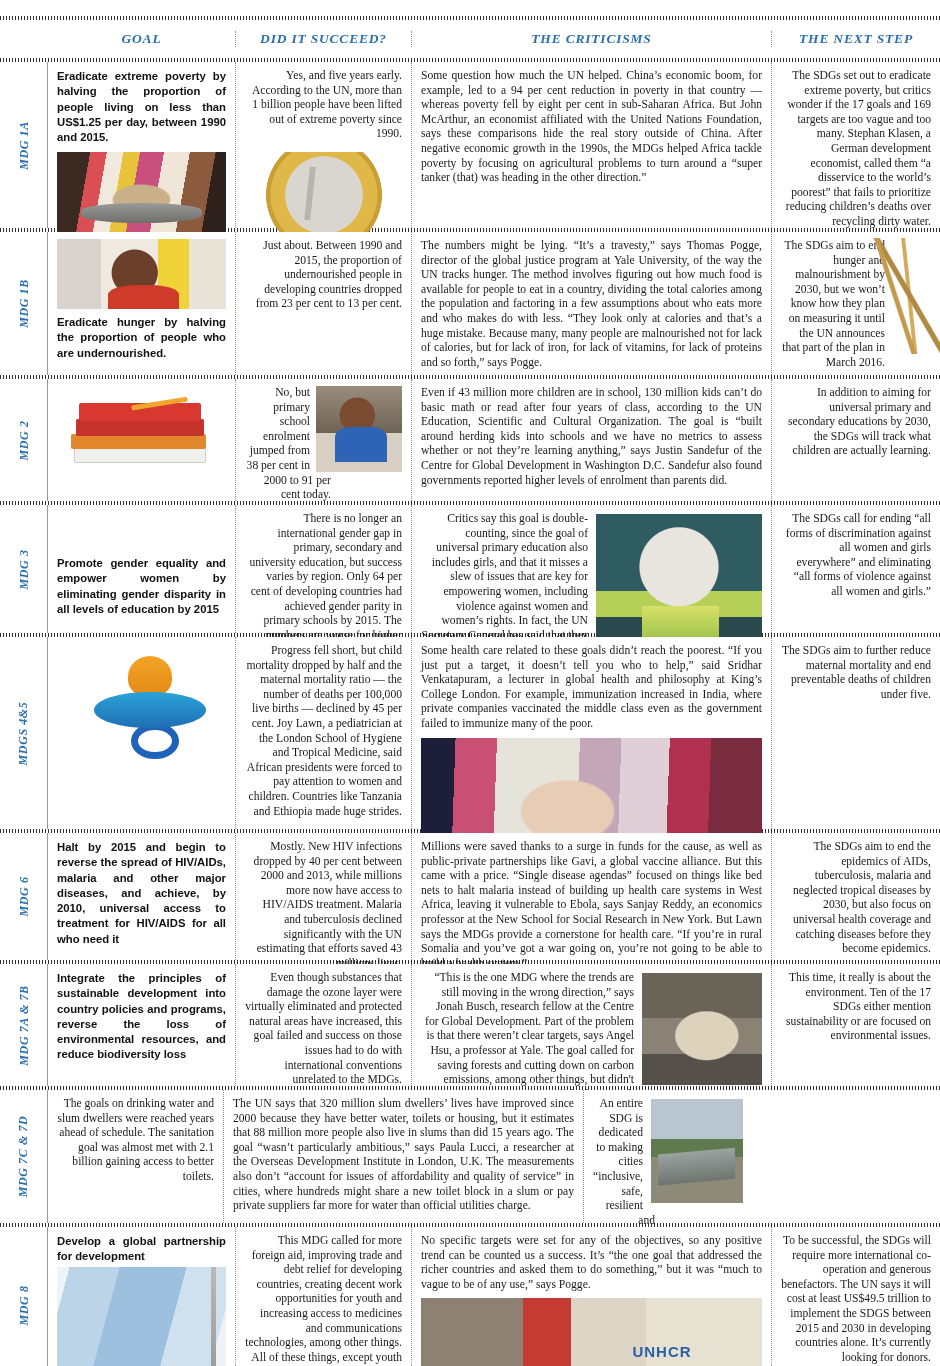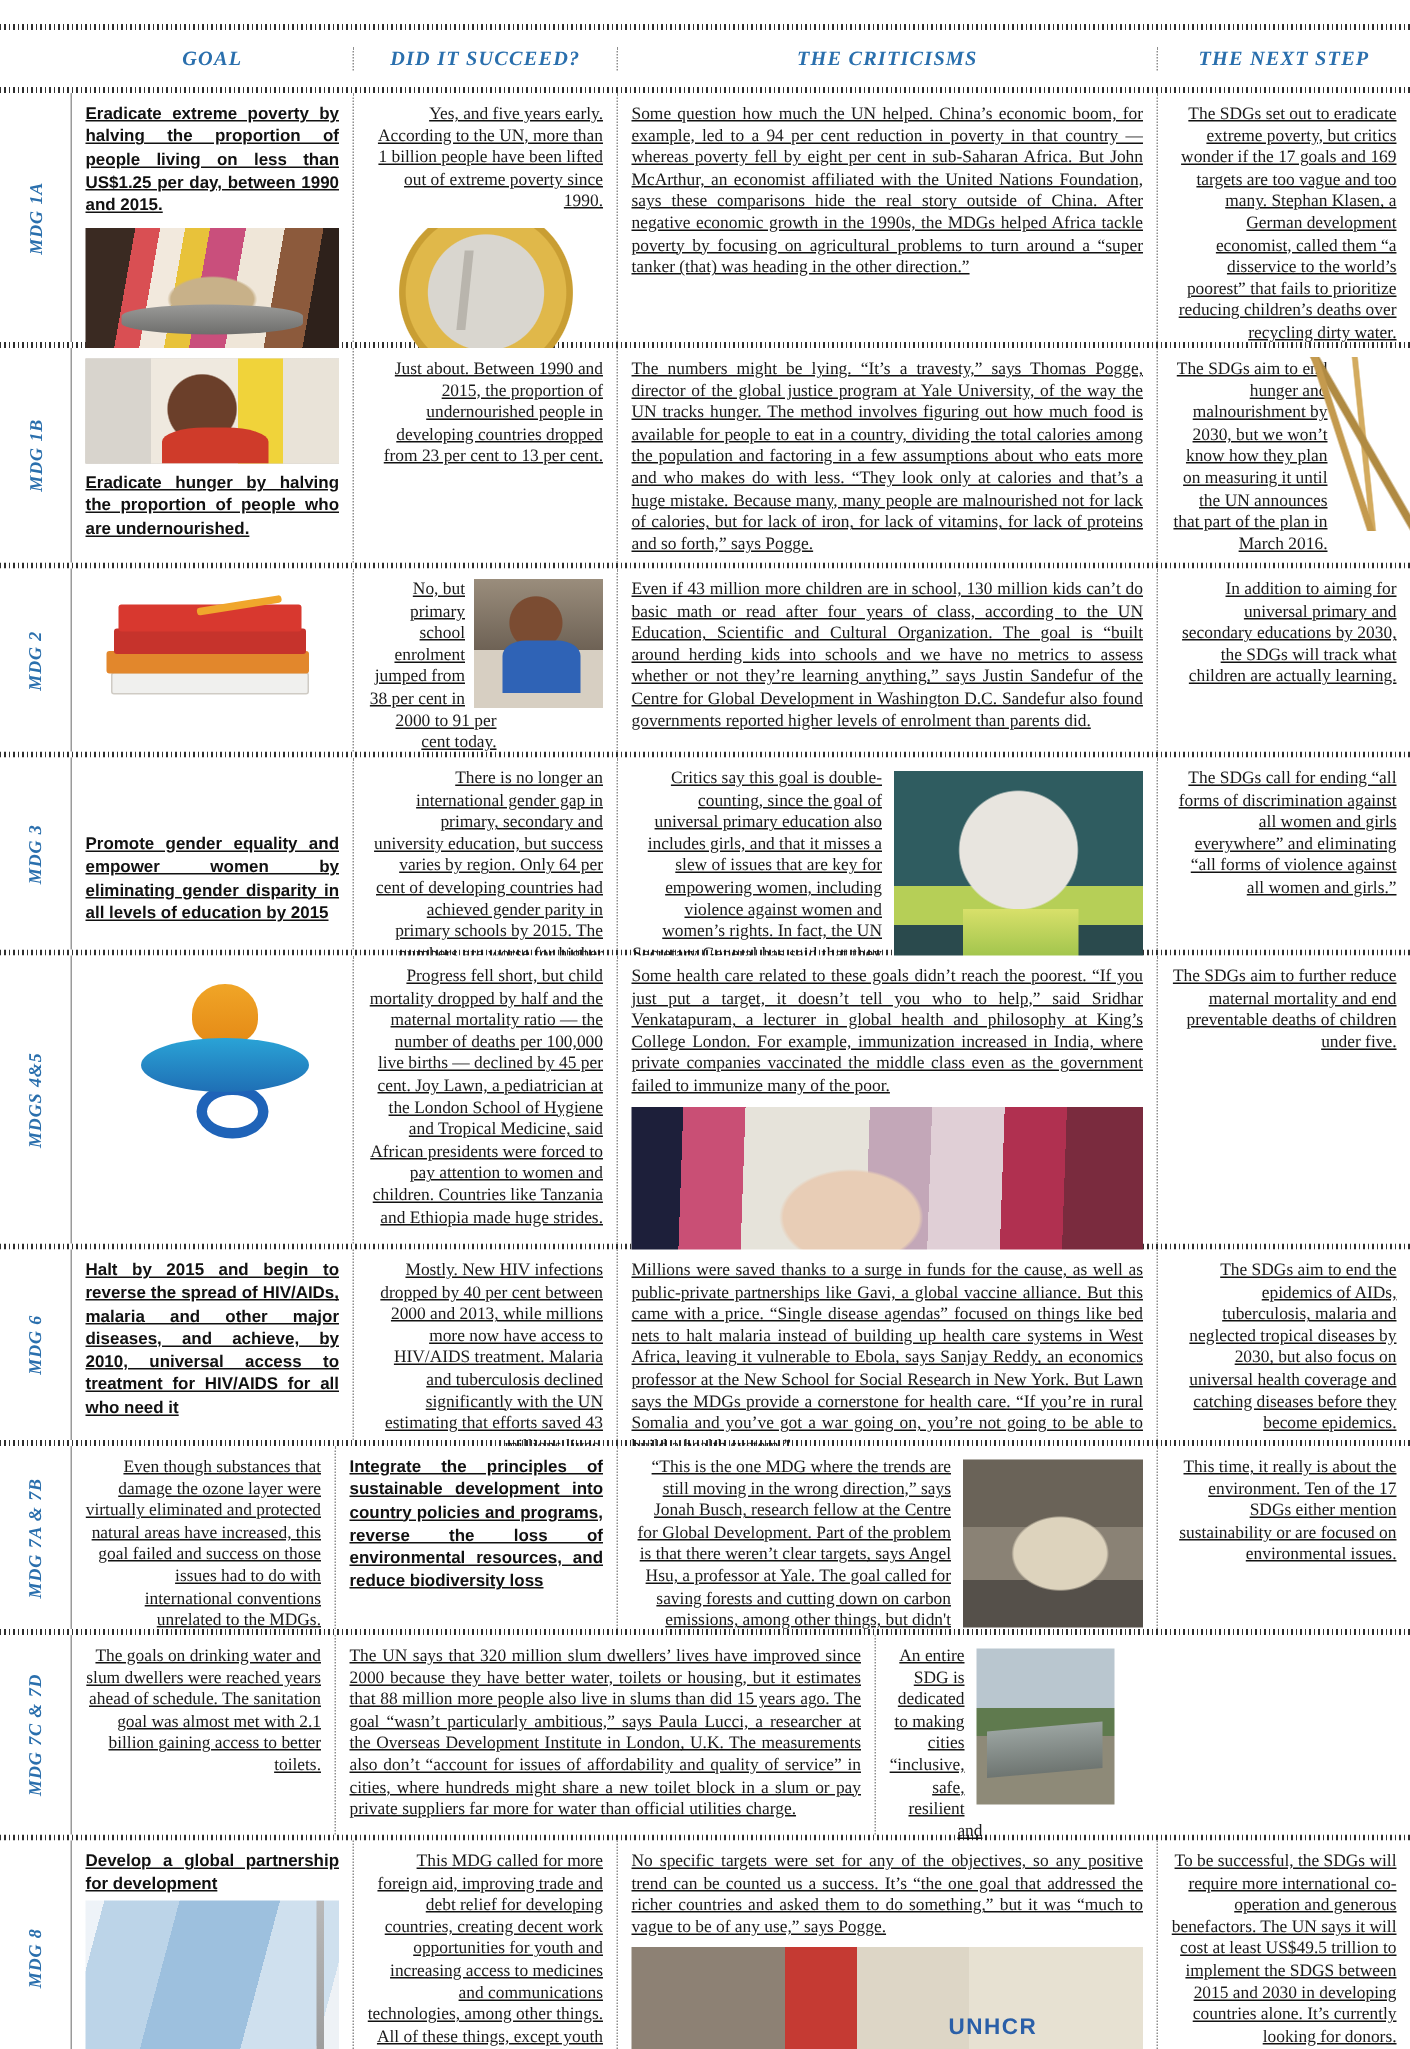--- a/index.html
+++ b/index.html
@@ -31,21 +31,21 @@
   
   .rule {
     height:4px;
     background:repeating-linear-gradient(to right,
       #2f2f2f 0px, #2f2f2f 1px, #ffffff 1px, #ffffff 3px);
     margin:0; width:940px;
   }
 
   
   .row { display:flex; width:940px; position:relative; background:#fff; }
-  .col { position:relative; padding:7px 9px 6px 9px;text-decoration:underline; }
+  .col { position:relative; padding:7px 9px 6px 9px; }
   .c0 { width:48px; padding:0; border-right:1px solid #9a9a9a; }
   .c1 { width:188px; border-right:1px dotted #8e8e8e; }
   .c2 { width:176px; border-right:1px dotted #8e8e8e; }
   .c3 { width:360px; border-right:1px dotted #8e8e8e; }
   .c4 { width:168px; }
 
   
   .vlabel {
     position:absolute; left:0; top:0; width:48px; height:100%;
     display:flex; align-items:center; justify-content:center;
@@ -367,25 +367,25 @@
   </div>
 
   <div class="rule"></div>
 
   <div class="row" style="height:122px">
     <div class="col c0">
       <div class="vlabel">
         <span>MDG 7A &amp; 7B</span>
       </div>
     </div>
+    <div class="col c1">
+      <div class="goal">Integrate the principles of sustainable development into country policies and programs, reverse the loss of environmental resources, and reduce biodiversity loss</div>
+    </div>
     <div class="col c2">
       <div class="body">Even though substances that damage the ozone layer were virtually eliminated and protected natural areas have increased, this goal failed and success on those issues had to do with international conventions unrelated to the MDGs.</div>
-    </div>
-    <div class="col c1">
-      <div class="goal">Integrate the principles of sustainable development into country policies and programs, reverse the loss of environmental resources, and reduce biodiversity loss</div>
     </div>
     <div class="col c3 clearfix">
       <div class="photo ph-bear"></div>
       <div class="body" style="width:216px">“This is the one MDG where the trends are still moving in the wrong direction,” says Jonah Busch, research fellow at the Centre for Global Development. Part of the problem is that there weren’t clear targets, says Angel Hsu, a professor at Yale. The goal called for saving forests and cutting down on carbon emissions, among other things, but didn't specify by how much.</div>
     </div>
     <div class="col c4">
       <div class="body">This time, it really is about the environment. Ten of the 17 SDGs either mention sustainability or are focused on environmental issues.</div>
     </div>
   </div>
 

